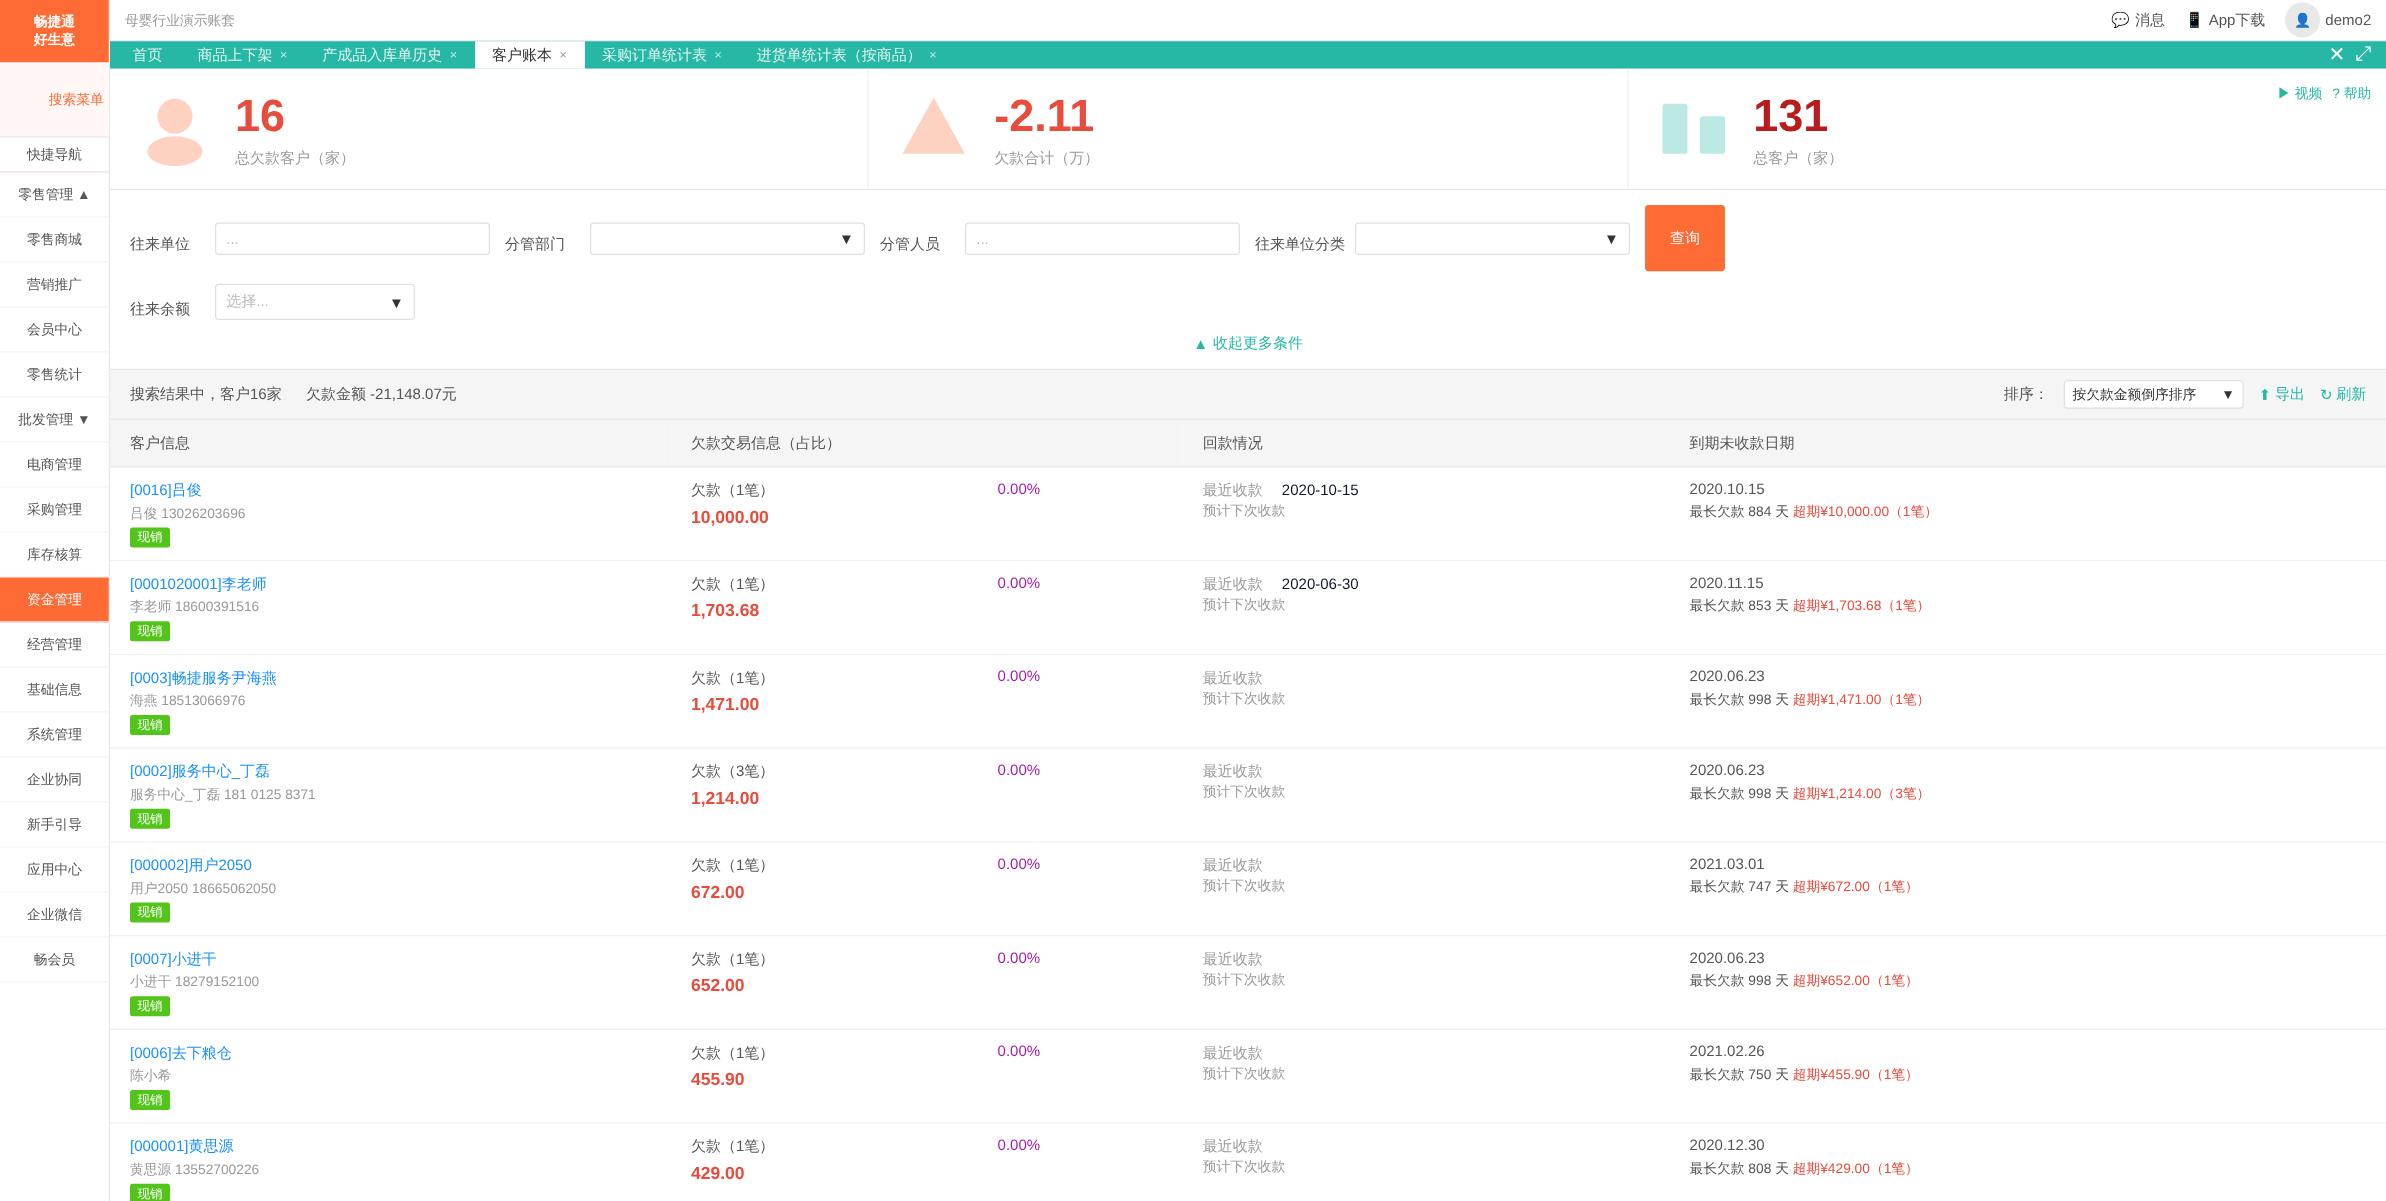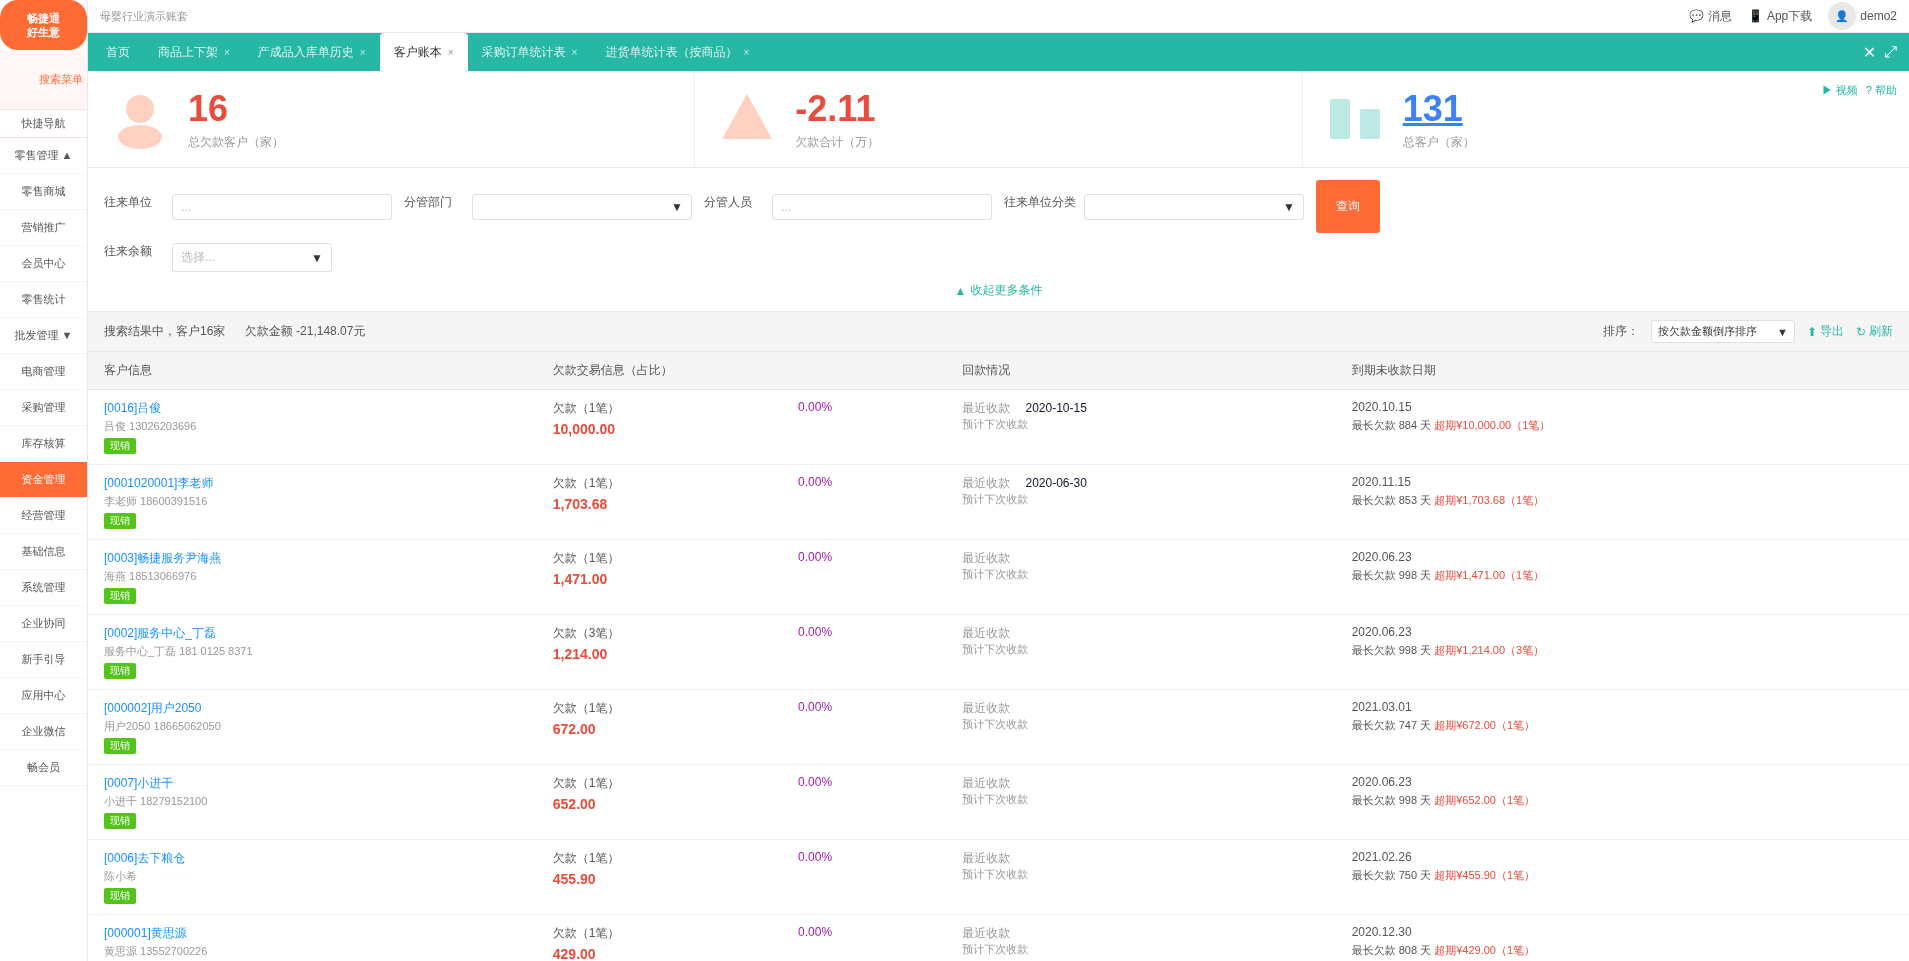--- a/index.html
+++ b/index.html
@@ -1,62 +1,62 @@
 <!DOCTYPE html>
 <html><head>
   <meta charset="utf-8">
   <style>
     * { box-sizing: border-box; margin: 0; padding: 0; }
     body { font-family: 'Microsoft YaHei', Arial, sans-serif; font-size: 12px; background: #f5f5f5; color: #333; display: flex; height: 961px; overflow: hidden; }
 
     
     .sidebar { width: 88px; background: #fff; border-right: 1px solid #e8e8e8; display: flex; flex-direction: column; flex-shrink: 0; }
-    .sidebar-logo { background: #ff6b35; padding: 8px; display: flex; align-items: center; justify-content: center; height: 50px; border-radius: 18px; }
+    .sidebar-logo { background: #ff6b35; padding: 8px; display: flex; align-items: center; justify-content: center; height: 50px; }
     .sidebar-logo-text { color: #fff; font-size: 11px; font-weight: bold; text-align: center; line-height: 1.3; }
     .sidebar-search { padding: 22px 4px; background: #fff7f5; cursor: pointer; text-align: right; font-size: 11px; color: #ff6b35; border-bottom: 1px solid #f0e8e8; }
     .sidebar-quick { padding: 6px 4px; text-align: center; font-size: 11px; color: #555; border-bottom: 1px solid #f0e0e0; cursor: pointer; }
     .sidebar-item { padding: 10px 4px; text-align: center; font-size: 11px; color: #555; cursor: pointer; border-bottom: 1px solid #f5f5f5; }
     .sidebar-item.active { background: #ff6b35; color: #fff; }
 
     
     .main { flex: 1; display: flex; flex-direction: column; overflow: hidden; }
 
     
     .topbar { background: #fff; border-bottom: 1px solid #e8e8e8; display: flex; align-items: center; justify-content: space-between; padding: 0 12px; height: 33px; flex-shrink: 0; }
     .topbar-brand { font-size: 11px; color: #999; }
     .topbar-right { display: flex; align-items: center; gap: 16px; font-size: 12px; color: #555; }
     .topbar-right span { cursor: pointer; display: flex; align-items: center; gap: 4px; }
     .topbar-avatar { width: 28px; height: 28px; border-radius: 50%; background: #e8e8e8; display: flex; align-items: center; justify-content: center; font-size: 11px; }
 
     
-    .tabs-bar { background: #26b8a5; display: flex; align-items: center; height: 38px; flex-shrink: 0; padding: 0 4px; overflow: hidden; }
+    .tabs-bar { background: #26b8a5; display: flex; align-items: center; height: 22px; flex-shrink: 0; padding: 0 4px; overflow: hidden; }
     .tab { padding: 0 14px; height: 38px; display: flex; align-items: center; font-size: 12px; color: rgba(255,255,255,0.85); cursor: pointer; white-space: nowrap; gap: 6px; }
     .tab.active { background: #fff; color: #333; border-radius: 4px 4px 0 0; }
     .tab-close { font-size: 10px; color: rgba(255,255,255,0.7); }
     .tab.active .tab-close { color: #999; }
     .tabs-actions { margin-left: auto; display: flex; gap: 8px; padding-right: 8px; }
     .tabs-action-btn { color: #fff; cursor: pointer; font-size: 16px; }
 
     
     .summary-bar { background: #fff; display: flex; border-bottom: 1px solid #e8e8e8; flex-shrink: 0; }
     .summary-card { flex: 1; padding: 16px 20px; display: flex; align-items: center; gap: 16px; border-right: 1px solid #f0f0f0; position: relative; }
     .summary-card:last-child { border-right: none; }
     .summary-icon { width: 64px; height: 64px; display: flex; align-items: center; justify-content: center; }
     .summary-icon svg { opacity: 0.3; }
     .summary-content { flex: 1; }
     .summary-number { font-size: 36px; font-weight: bold; }
     .summary-number.red { color: #e74c3c; }
-    .summary-number.dark { color: #3b82f6; text-decoration: underline; }
+    .summary-number.dark { color: #b91c1c; }
     .summary-label { font-size: 12px; color: #999; margin-top: 4px; }
     .summary-card-actions { position: absolute; top: 12px; right: 12px; display: flex; gap: 8px; font-size: 11px; color: #26b8a5; cursor: pointer; }
 
     
     .filter-area { background: #fff; padding: 12px 16px; border-bottom: 1px solid #e8e8e8; flex-shrink: 0; }
     .filter-row { display: flex; align-items: center; gap: 12px; margin-bottom: 10px; flex-wrap: wrap; }
-    .filter-item { display: flex; align-items: flex-start; gap: 8px; }
+    .filter-item { display: flex; align-items: flex-end; gap: 8px; }
     .filter-label { font-size: 12px; color: #555; white-space: nowrap; min-width: 60px; }
     .filter-input { border: 1px solid #e0e0e0; border-radius: 3px; padding: 5px 8px; font-size: 12px; width: 220px; display: flex; align-items: center; justify-content: space-between; cursor: pointer; background: #fff; }
     .filter-input .dots { color: #bbb; }
     .filter-select { border: 1px solid #e0e0e0; border-radius: 3px; padding: 5px 8px; font-size: 12px; width: 220px; display: flex; align-items: center; justify-content: space-between; cursor: pointer; background: #fff; }
     .filter-select-value { color: #bbb; font-size: 12px; }
     .btn-search { background: #ff6b35; color: #fff; border: none; border-radius: 3px; padding: 18px 20px; font-size: 12px; cursor: pointer; white-space: nowrap; }
     .collapse-btn { color: #26b8a5; font-size: 12px; cursor: pointer; display: flex; align-items: center; gap: 4px; margin: 0 auto; }
     .filter-divider { width: 100%; display: flex; justify-content: center; }
 
     

